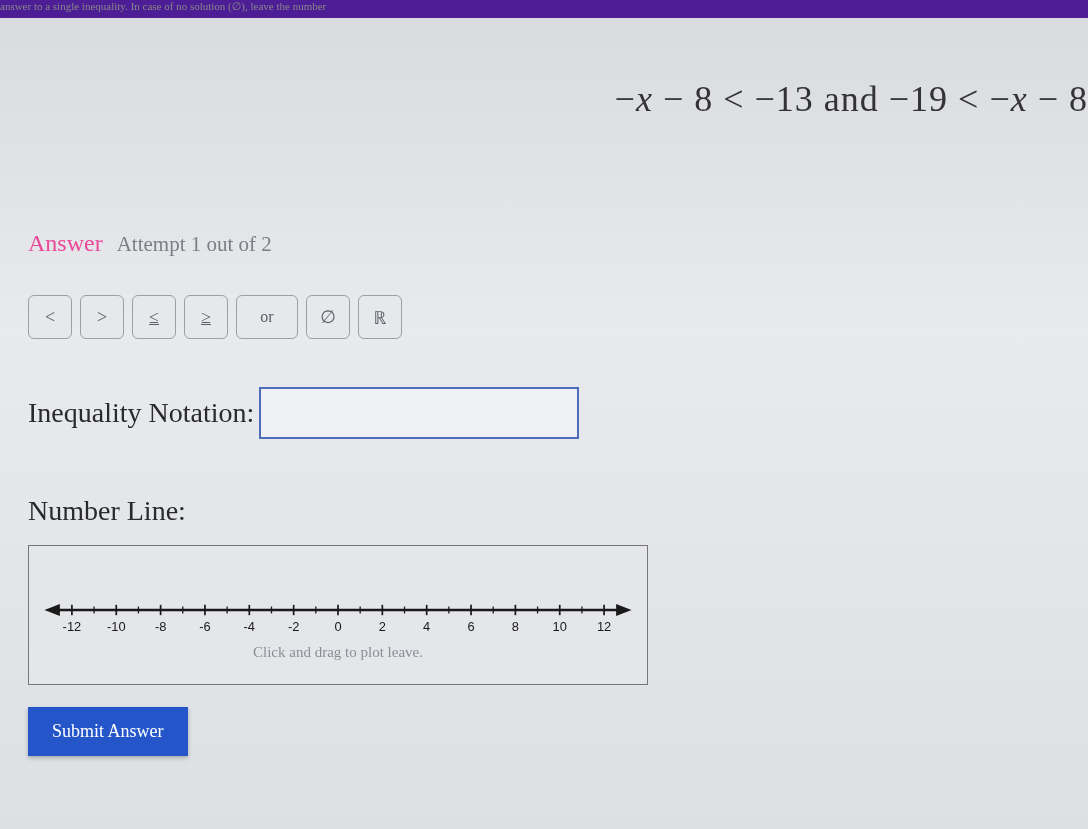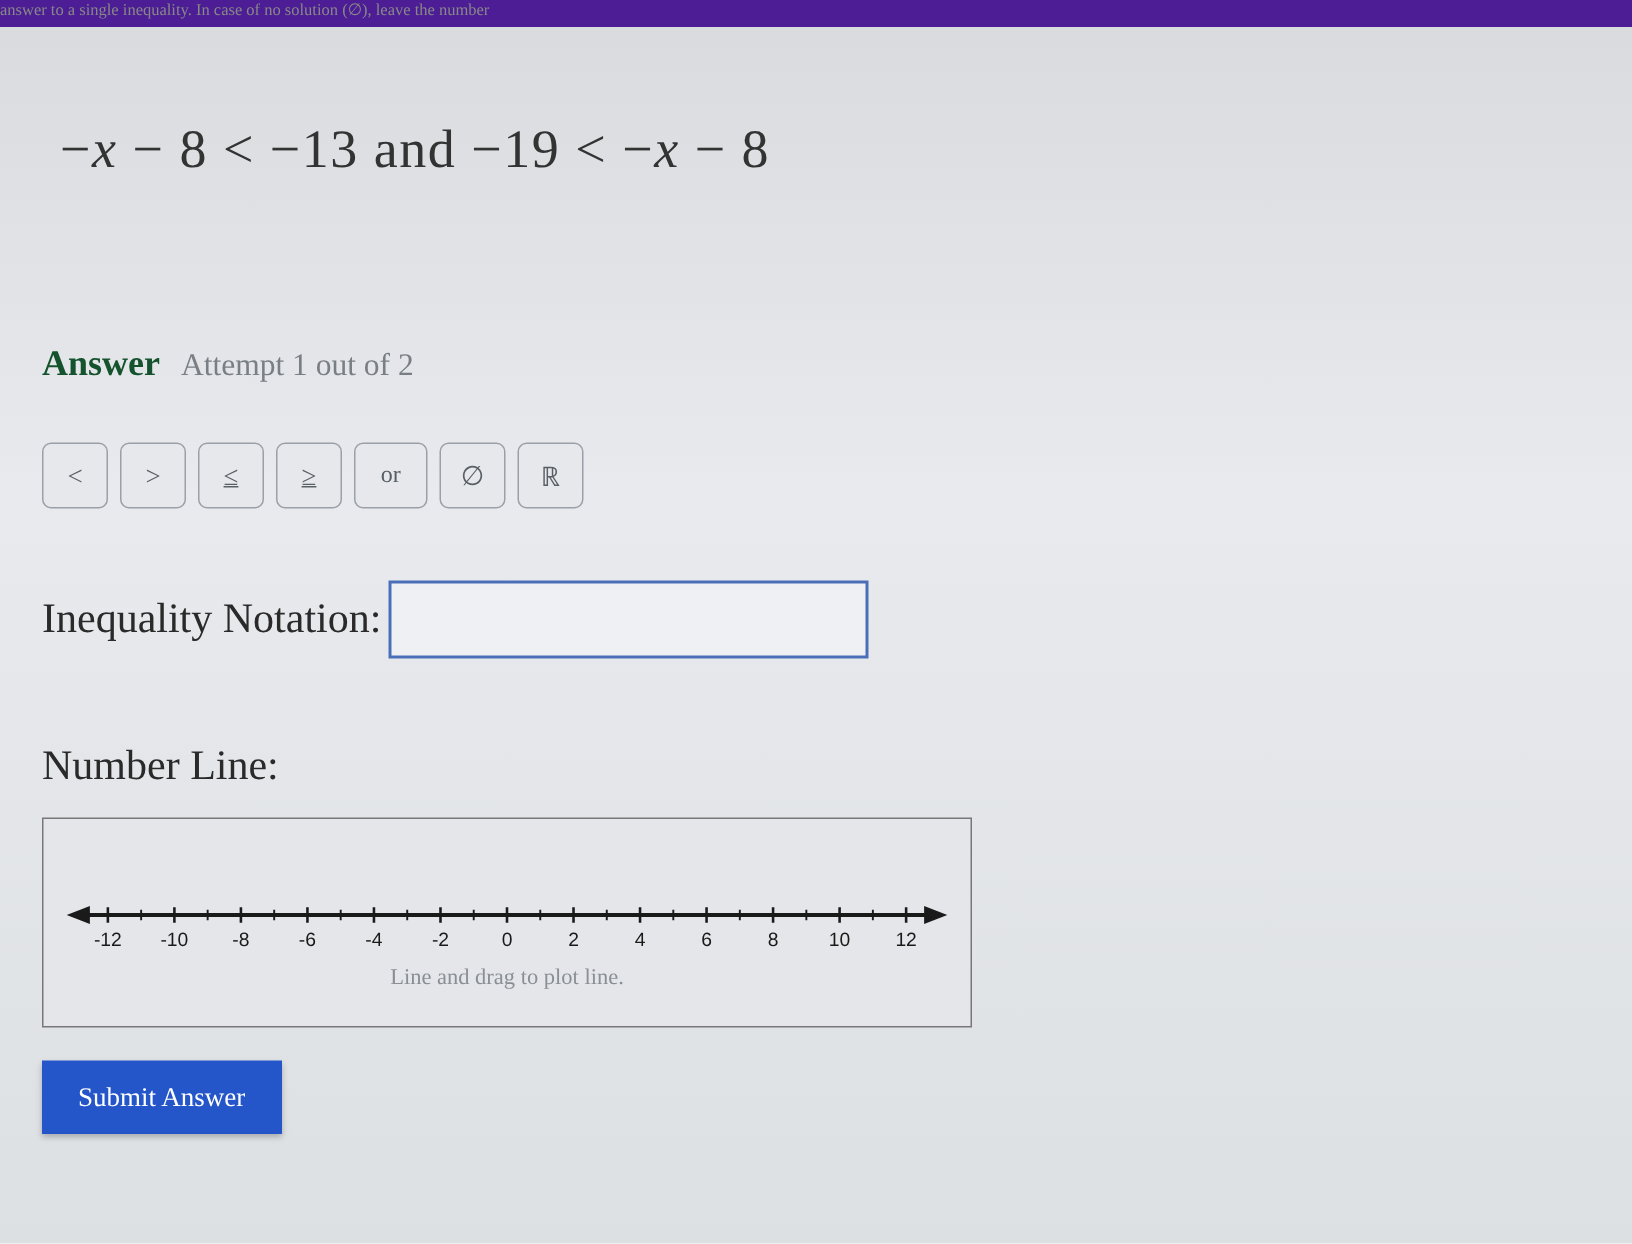--- a/index.html
+++ b/index.html
@@ -15,42 +15,42 @@
     .top-bar {
       background: #4c1d95;
       color: #888;
       height: 18px;
       width: 100%;
       font-size: 11px;
       overflow: hidden;
       white-space: nowrap;
     }
     .equation-row {
-      text-align: left;
+      text-align: right;
       margin-top: 60px;
       font-size: 36px;
       font-family: 'Georgia', serif;
       color: #333;
       letter-spacing: 1px;
       padding-left: 40px;
     }
     .equation-row .math-x { font-style: italic; }
     .answer-section {
       margin-top: 110px;
       margin-left: 28px;
     }
     .answer-line {
       display: flex;
       align-items: baseline;
       gap: 14px;
     }
     .answer-label {
-      font-weight: bold;
+      font-weight: normal;
       font-size: 24px;
-      color: #14532d;
+      color: #ec4899;
     }
     .attempt-text {
       font-size: 21px;
       color: #7a7f85;
     }
     .toolbar {
       margin-top: 38px;
       margin-left: 28px;
       display: flex;
       gap: 8px;
@@ -62,21 +62,21 @@
       border-radius: 6px;
       background: #e6e8eb;
       color: #5a5f66;
       font-size: 18px;
       display: flex;
       align-items: center;
       justify-content: center;
       cursor: pointer;
       font-family: Georgia, serif;
     }
-    .tool-btn.wide { width: 49px; font-size: 16px; }
+    .tool-btn.wide { width: 62px; font-size: 16px; }
     .tool-btn .dstrike { position: relative; display: inline-block; }
     .inequality-row {
       margin-top: 48px;
       margin-left: 28px;
       display: flex;
       align-items: center;
       gap: 5px;
     }
     .section-label {
       font-size: 28px;
@@ -215,20 +215,20 @@
           <line x1="566.6666666666666" x2="566.6666666666666" y1="34" y2="46" stroke="#1a1a1a" stroke-width="2"></line>
           <line x1="592.5" x2="592.5" y1="36" y2="44" stroke="#1a1a1a" stroke-width="1.5"></line>
           <text x="566.6666666666666" y="64" text-anchor="middle" font-size="15" font-family="Arial, sans-serif" fill="#1a1a1a">8</text>
           <line x1="618.3333333333334" x2="618.3333333333334" y1="34" y2="46" stroke="#1a1a1a" stroke-width="2"></line>
           <line x1="644.1666666666666" x2="644.1666666666666" y1="36" y2="44" stroke="#1a1a1a" stroke-width="1.5"></line>
           <text x="618.3333333333334" y="64" text-anchor="middle" font-size="15" font-family="Arial, sans-serif" fill="#1a1a1a">10</text>
           <line x1="670" x2="670" y1="34" y2="46" stroke="#1a1a1a" stroke-width="2"></line>
           <text x="670" y="64" text-anchor="middle" font-size="15" font-family="Arial, sans-serif" fill="#1a1a1a">12</text>
         </g>
     </svg>
-    <div class="nl-hint">Line and drag to plot line.</div>
+    <div class="nl-hint">Click and drag to plot leave.</div>
   </div>
 </div>
 
 <button class="submit-btn">Submit Answer</button>
 
 
 
 
 </body></html>

